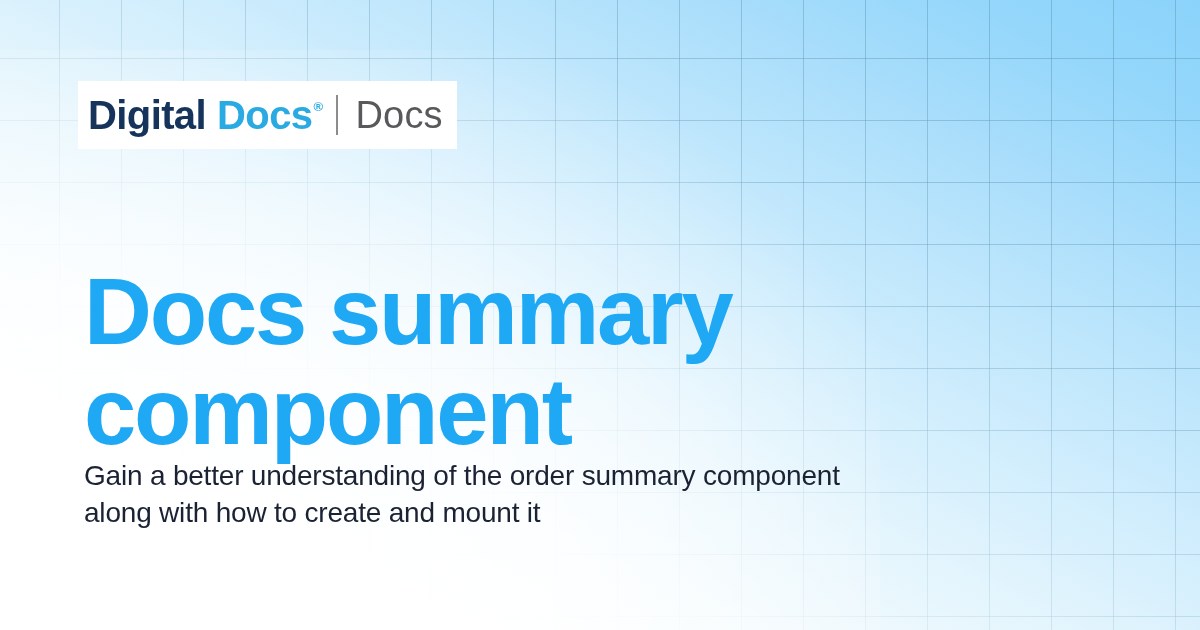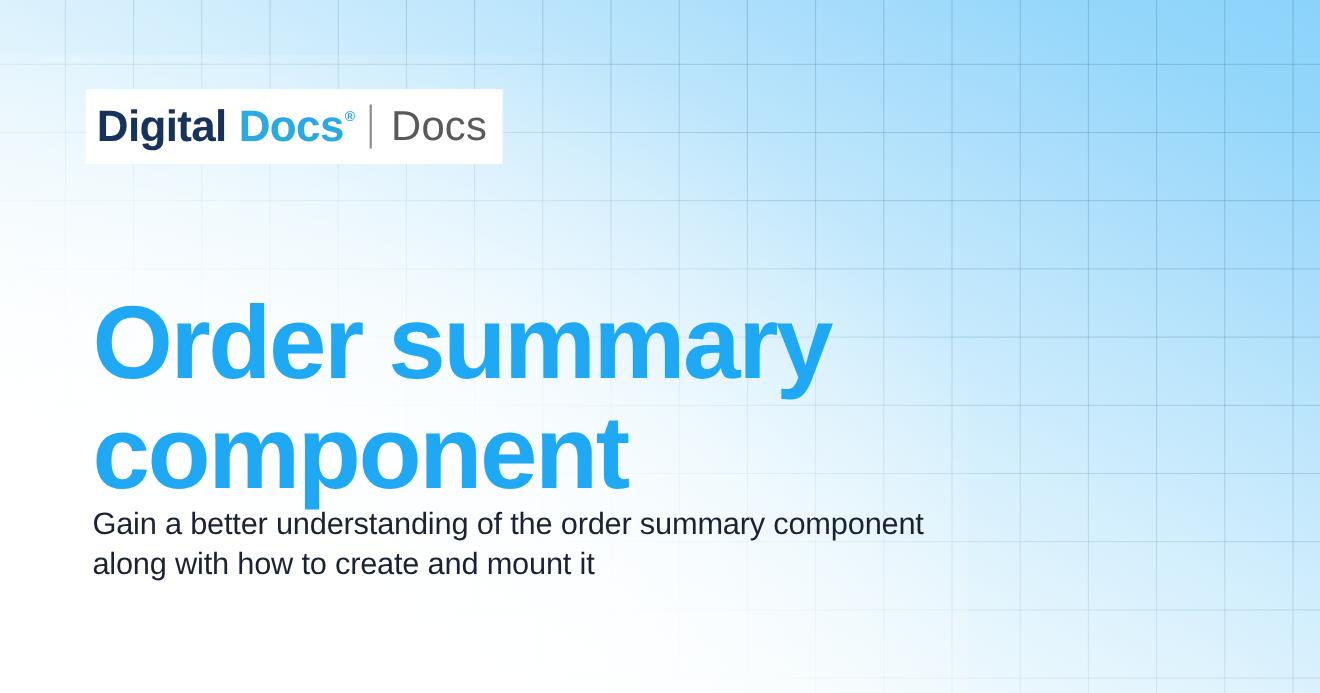--- a/index.html
+++ b/index.html
@@ -161,17 +161,17 @@
   <div class="logo-box">
     <span class="logo-wordmark">
       <span class="logo-digital">Digital</span>
       <span class="logo-river">Docs</span>
       <span class="logo-reg">®</span>
     </span>
     <span class="logo-divider"></span>
     <span class="logo-docs">Docs</span>
   </div>
 
-  <h1 class="headline">Order summary component</h1>
+  <h1 class="headline">Docs summary component</h1>
 
   <p class="subtitle">Gain a better understanding of the order summary component along with how to create and mount it</p>
 
 </div>
 
 </body></html>

